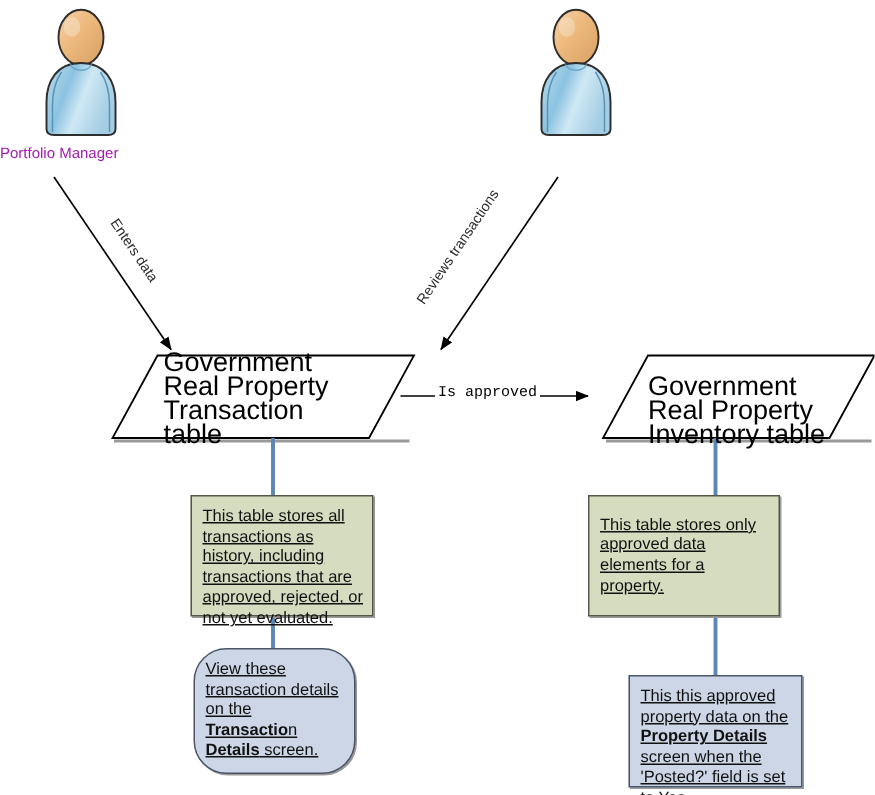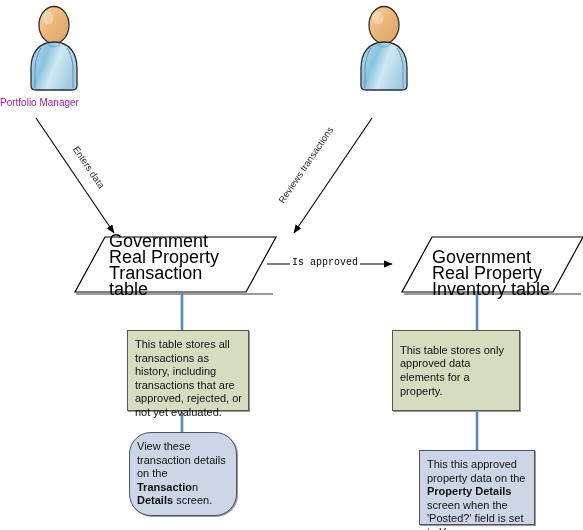--- a/index.html
+++ b/index.html
@@ -79,21 +79,21 @@
     border:1px solid #54584a;
     box-shadow:1px 1px 0 #9a9a9a;
   }
   .note.blue{
     background:#ccd6e6;
     border:1px solid #4a5568;
     box-shadow:1px 1px 0 #9a9a9a;
   }
   .note.vcenter{display:flex;align-items:center;}
   .note b{font-weight:bold;}
-  .note .txt{display:block;}
+  .note .txt{display:block;text-decoration:underline;}
 </style>
 </head>
 <body>
 
 <div id="canvas">
 
   <svg class="layer" width="583" height="530" viewBox="0 0 583 530">
     <defs>
       <marker id="arrowBlack" markerWidth="9" markerHeight="9" refX="7.4" refY="3.2" orient="auto" markerUnits="strokeWidth">
         <path d="M0,0 L8,3.2 L0,6.4 z" fill="#000"></path>

